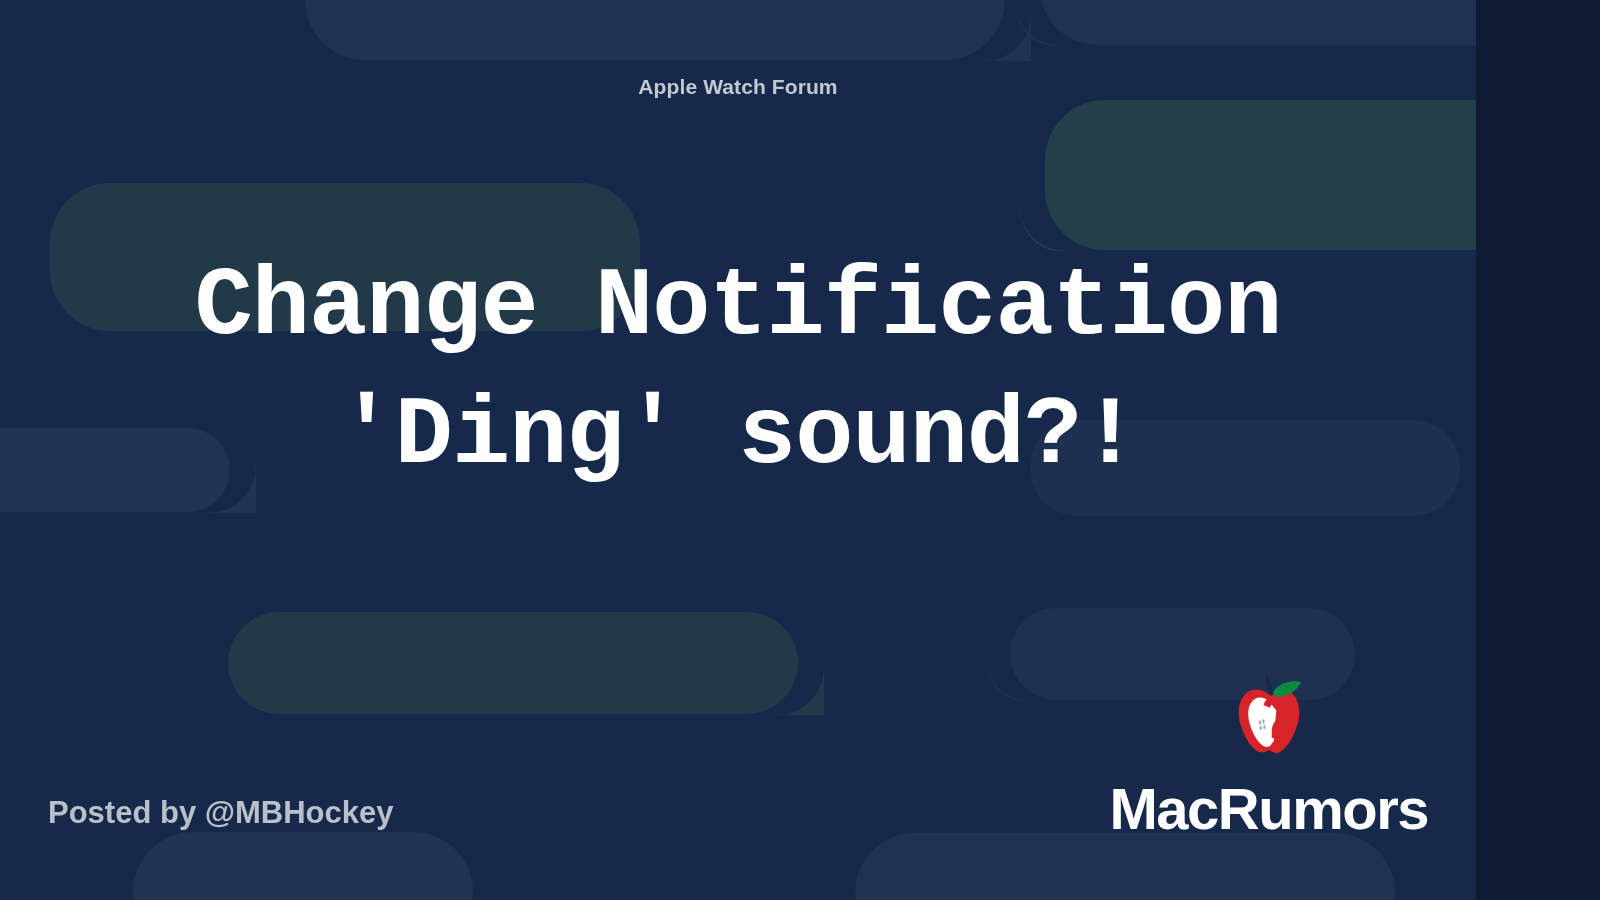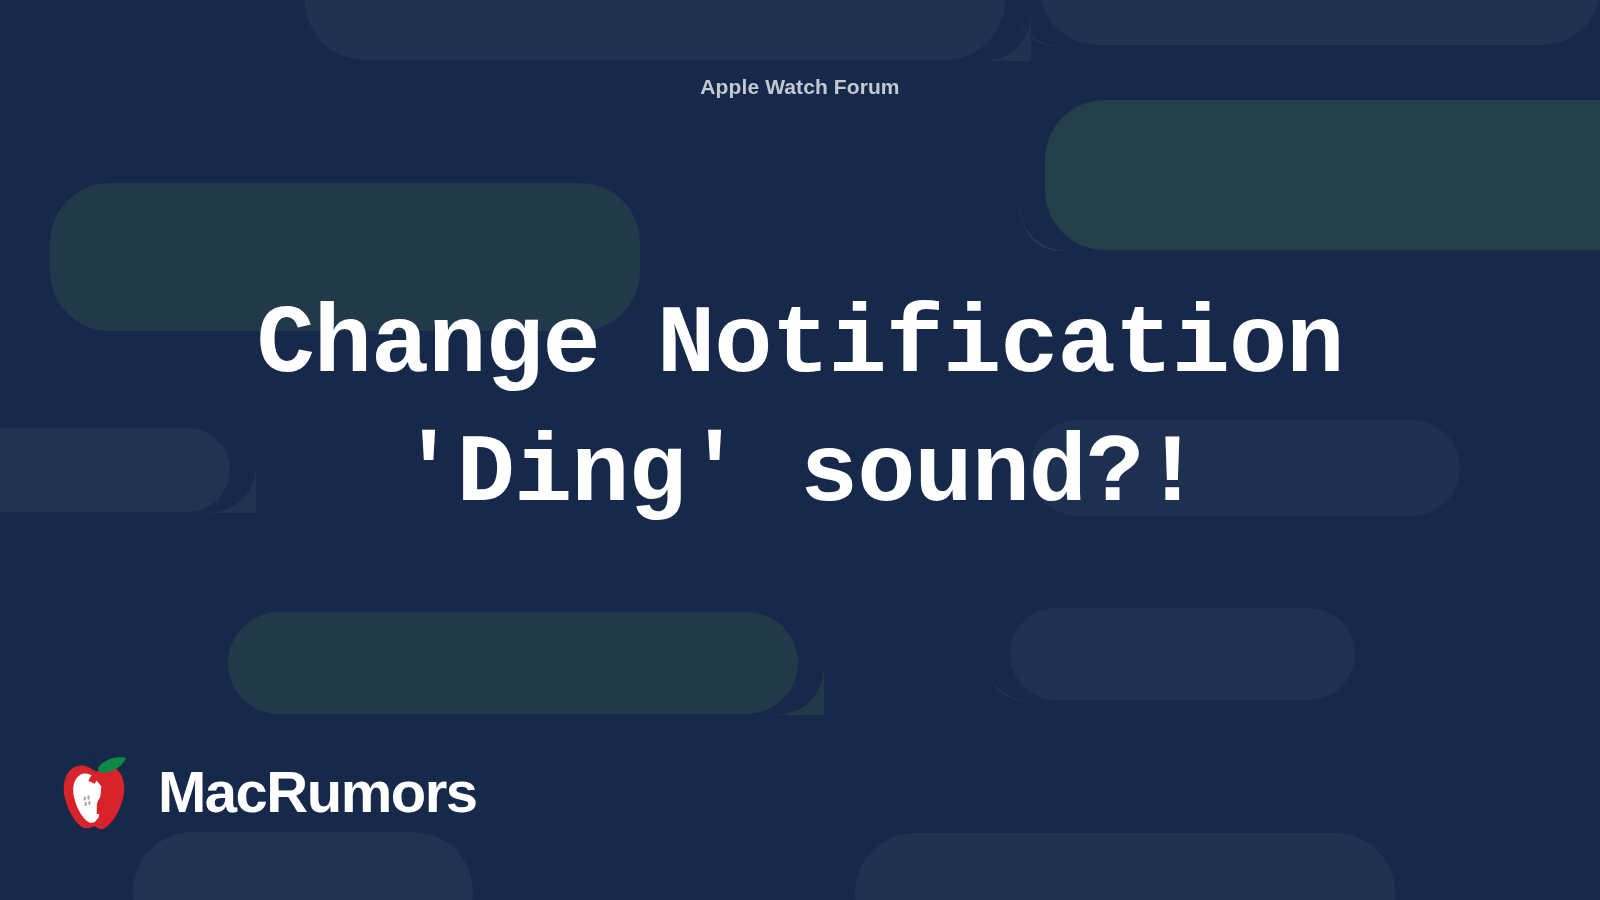--- a/index.html
+++ b/index.html
@@ -2,21 +2,21 @@
 <html><head>
 <meta charset="utf-8">
 <style>
   html, body {
     margin: 0;
     padding: 0;
     background: #0f1b33;
   }
   #stage {
     position: relative;
-    width: 1600px;
+    width: 1476px;
     height: 900px;
     overflow: hidden;
     background: #16294a;
     font-family: "Liberation Sans", sans-serif;
   }
 
   
   #bubbles {
     position: absolute;
     inset: 0;
@@ -97,20 +97,21 @@
     color: #b9c0c9;
     font-size: 31px;
     font-weight: bold;
     line-height: 1;
     padding-bottom: 10px;
   }
   #brand-logo {
     display: flex;
     align-items: center;
     gap: 18px;
+    flex-direction: column;
   }
   #brand-mark { display: block; }
   #brand-wordmark {
     color: #ffffff;
     font-size: 58px;
     font-weight: bold;
     line-height: 1;
     letter-spacing: -1.5px;
   }
 </style>
@@ -135,20 +136,21 @@
   <div id="content">
 
     <div id="forum-label" style="color: rgb(195, 201, 209);">Apple Watch Forum</div>
 
     <div id="title-wrap">
       <h1 id="post-title" style="color: rgb(255, 255, 255);">Change Notification 'Ding' sound?!</h1>
     </div>
 
     <div id="footer">
 
+      <div id="byline" style="color: rgb(185, 192, 201);">Posted by @MBHockey</div>
 
       <div id="brand-logo">
 
         <svg id="brand-mark" width="92" height="92" viewBox="0 0 100 100">
 
           <path id="apple-body" fill="#d8232a" d="
             M50 27
             C44 21 34 19 27 24
             C17 31 15 46 19 59
             C22 70 29 83 37 88

